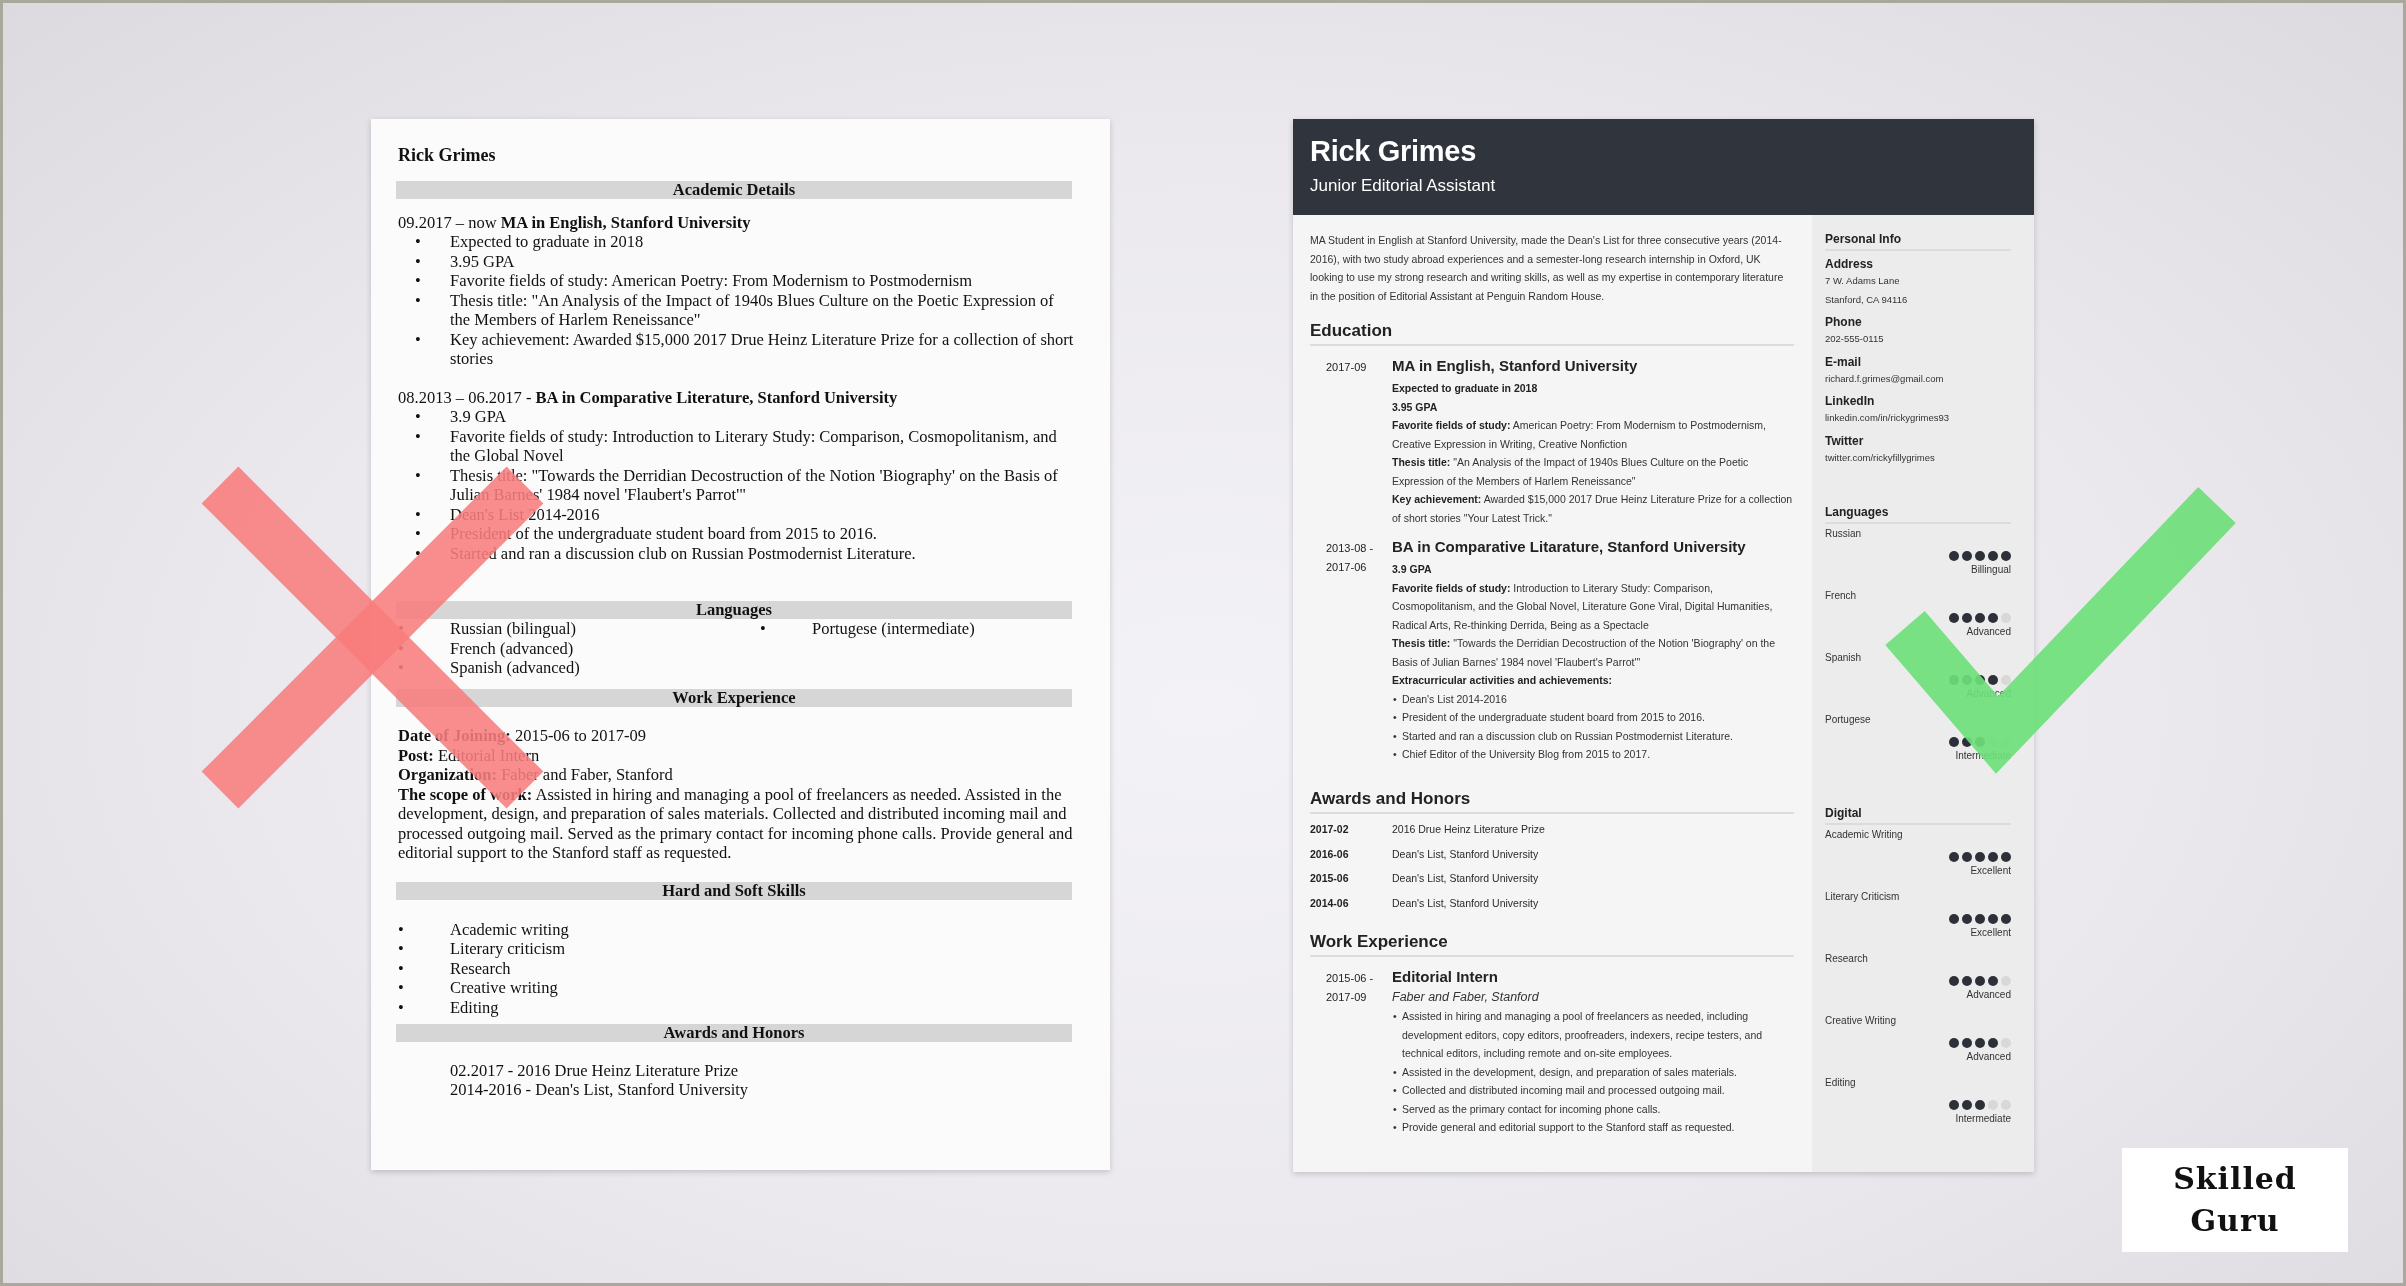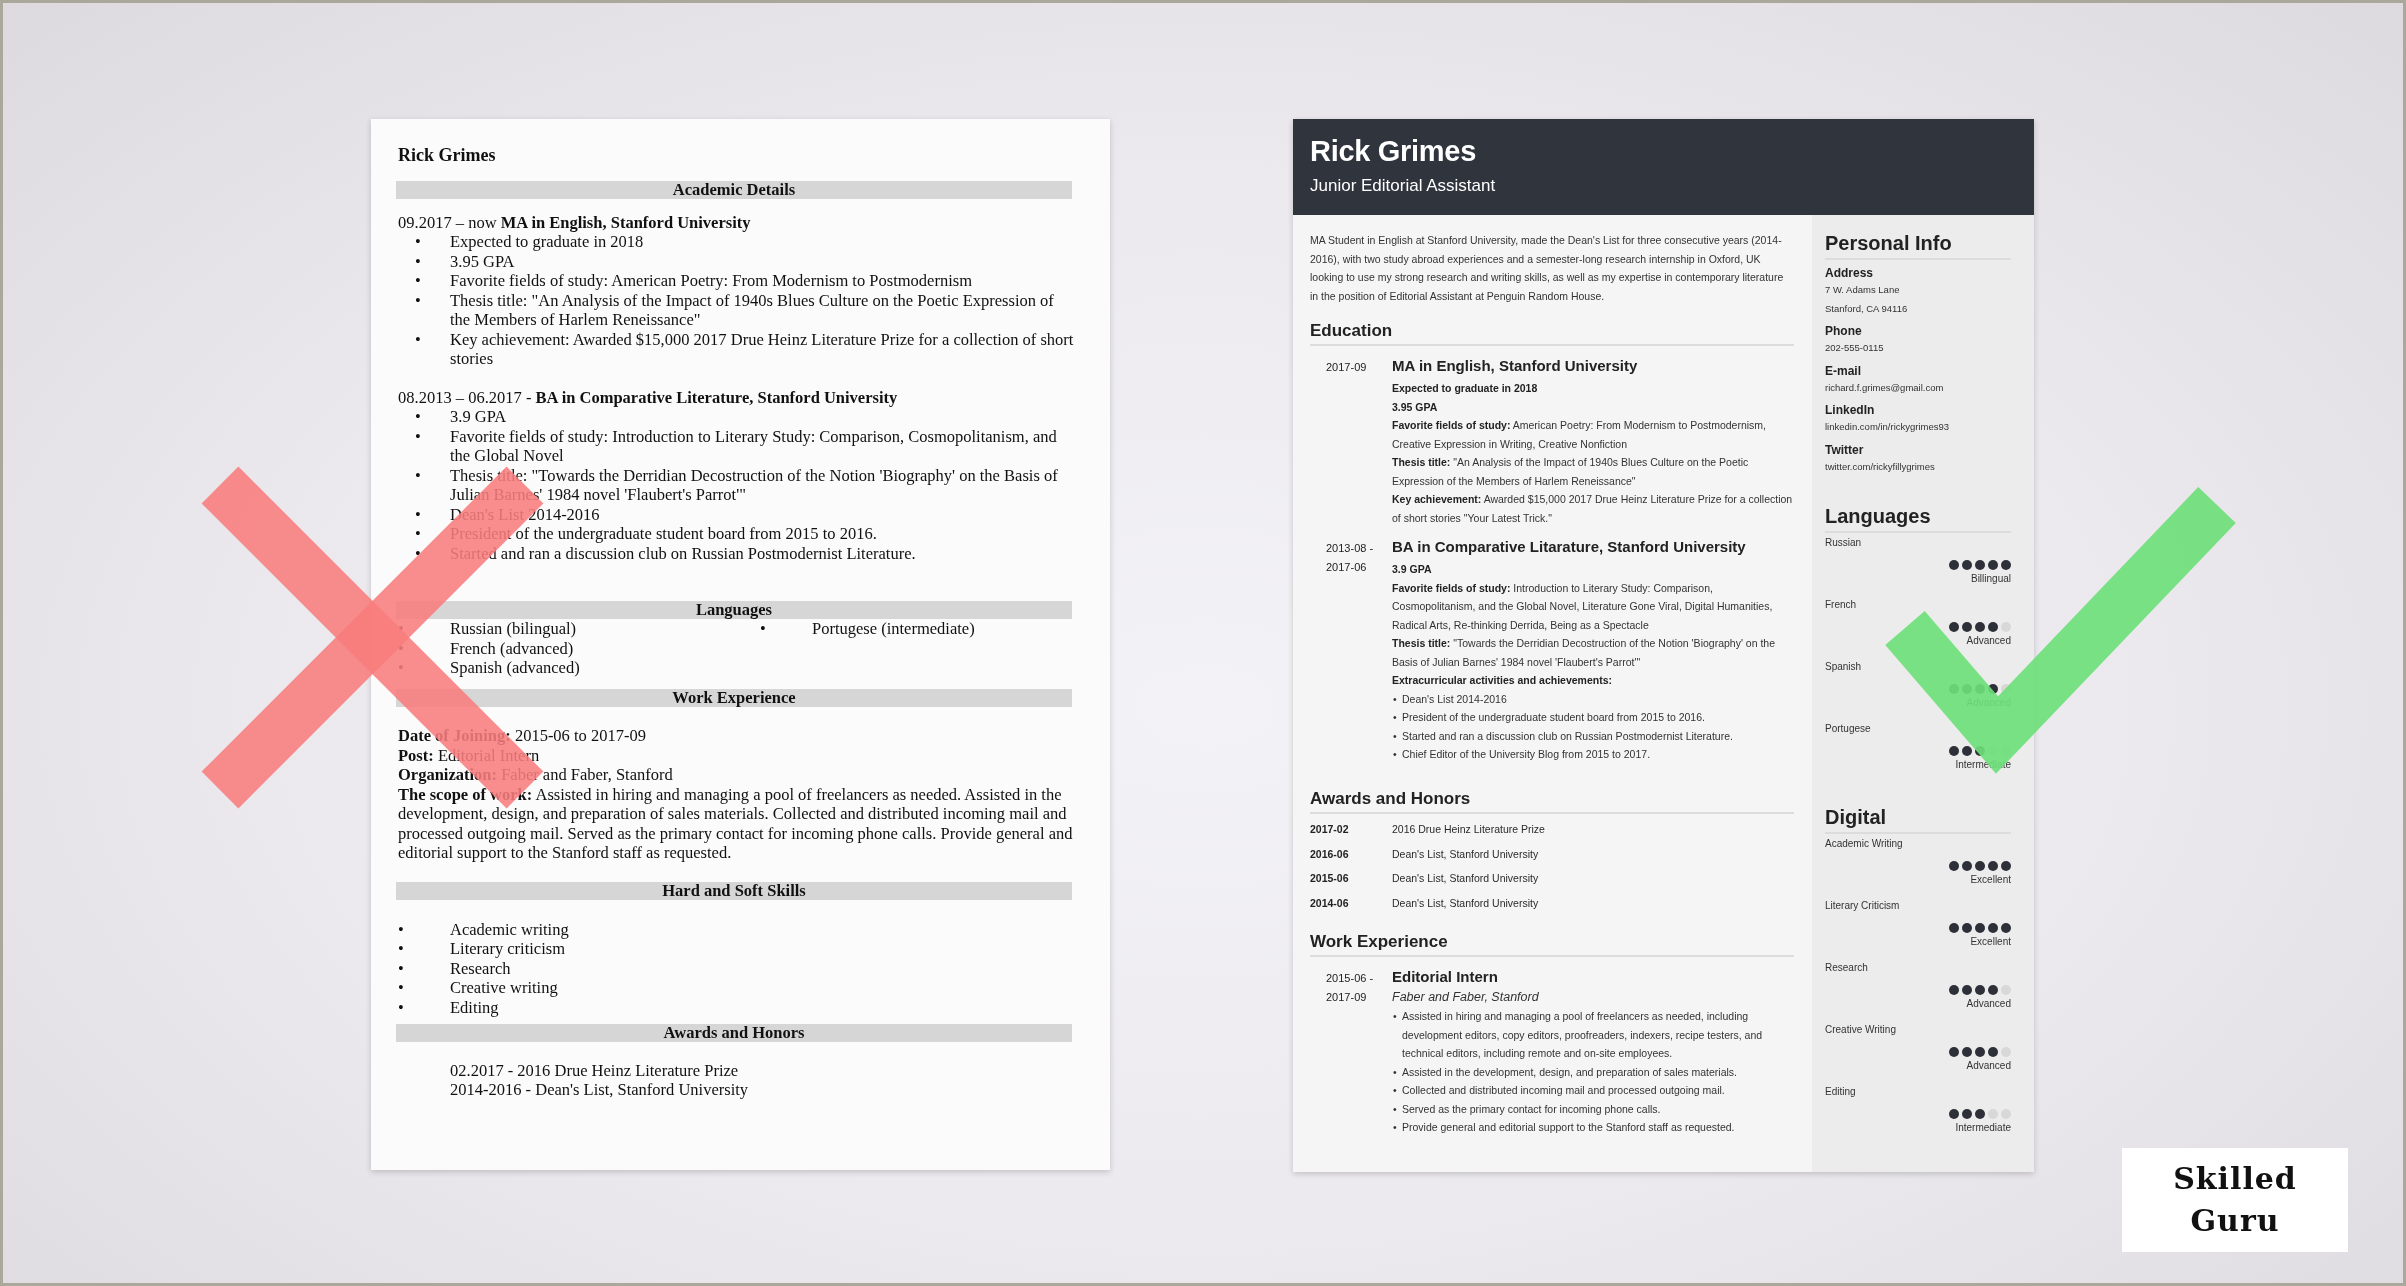--- a/index.html
+++ b/index.html
@@ -40,21 +40,21 @@
   .good .bd{margin-left:82px;font-size:10.5px;line-height:18.5px;color:#333;}
   .good .bd .h{font-size:15px;font-weight:bold;color:#222;line-height:20px;margin-bottom:3px;}
   .good .bd b{color:#222;}
   .good .bd .it{font-style:italic;font-size:12.5px;line-height:20px;}
   .good .bd ul{margin:0;padding:0 0 0 10px;list-style:none;}
   .good .bd ul li{position:relative;}
   .good .bd ul li:before{content:"•";position:absolute;left:-9px;}
   .good .aw{display:flex;font-size:10.5px;line-height:24.5px;}
   .good .aw .d{width:82px;font-weight:bold;color:#222;}
   .good .side .blk{position:absolute;left:13px;width:186px;}
-  .good .side h2{font-size:20px;}
+  .good .side h2{font-size:12px;}
   .good .side .lab{font-size:12px;font-weight:bold;color:#222;margin-top:6px;line-height:15px;}
   .good .side .val{font-size:9.5px;line-height:18.5px;color:#333;}
   .good .rate{position:relative;height:62px;}
   .good .rate .lbl{position:absolute;left:0;top:4px;font-size:10px;color:#333;}
   .good .rate .dots{position:absolute;right:0;top:27px;display:flex;gap:3px;}
   .good .rate .dots i{display:block;width:10px;height:10px;border-radius:50%;background:#2d3038;}
   .good .rate .dots i.off{background:#d8d8d8;}
   .good .rate .lv{position:absolute;right:0;top:40px;font-size:10px;color:#333;}
   
   .xmark{position:absolute;left:0;top:0;pointer-events:none;}

